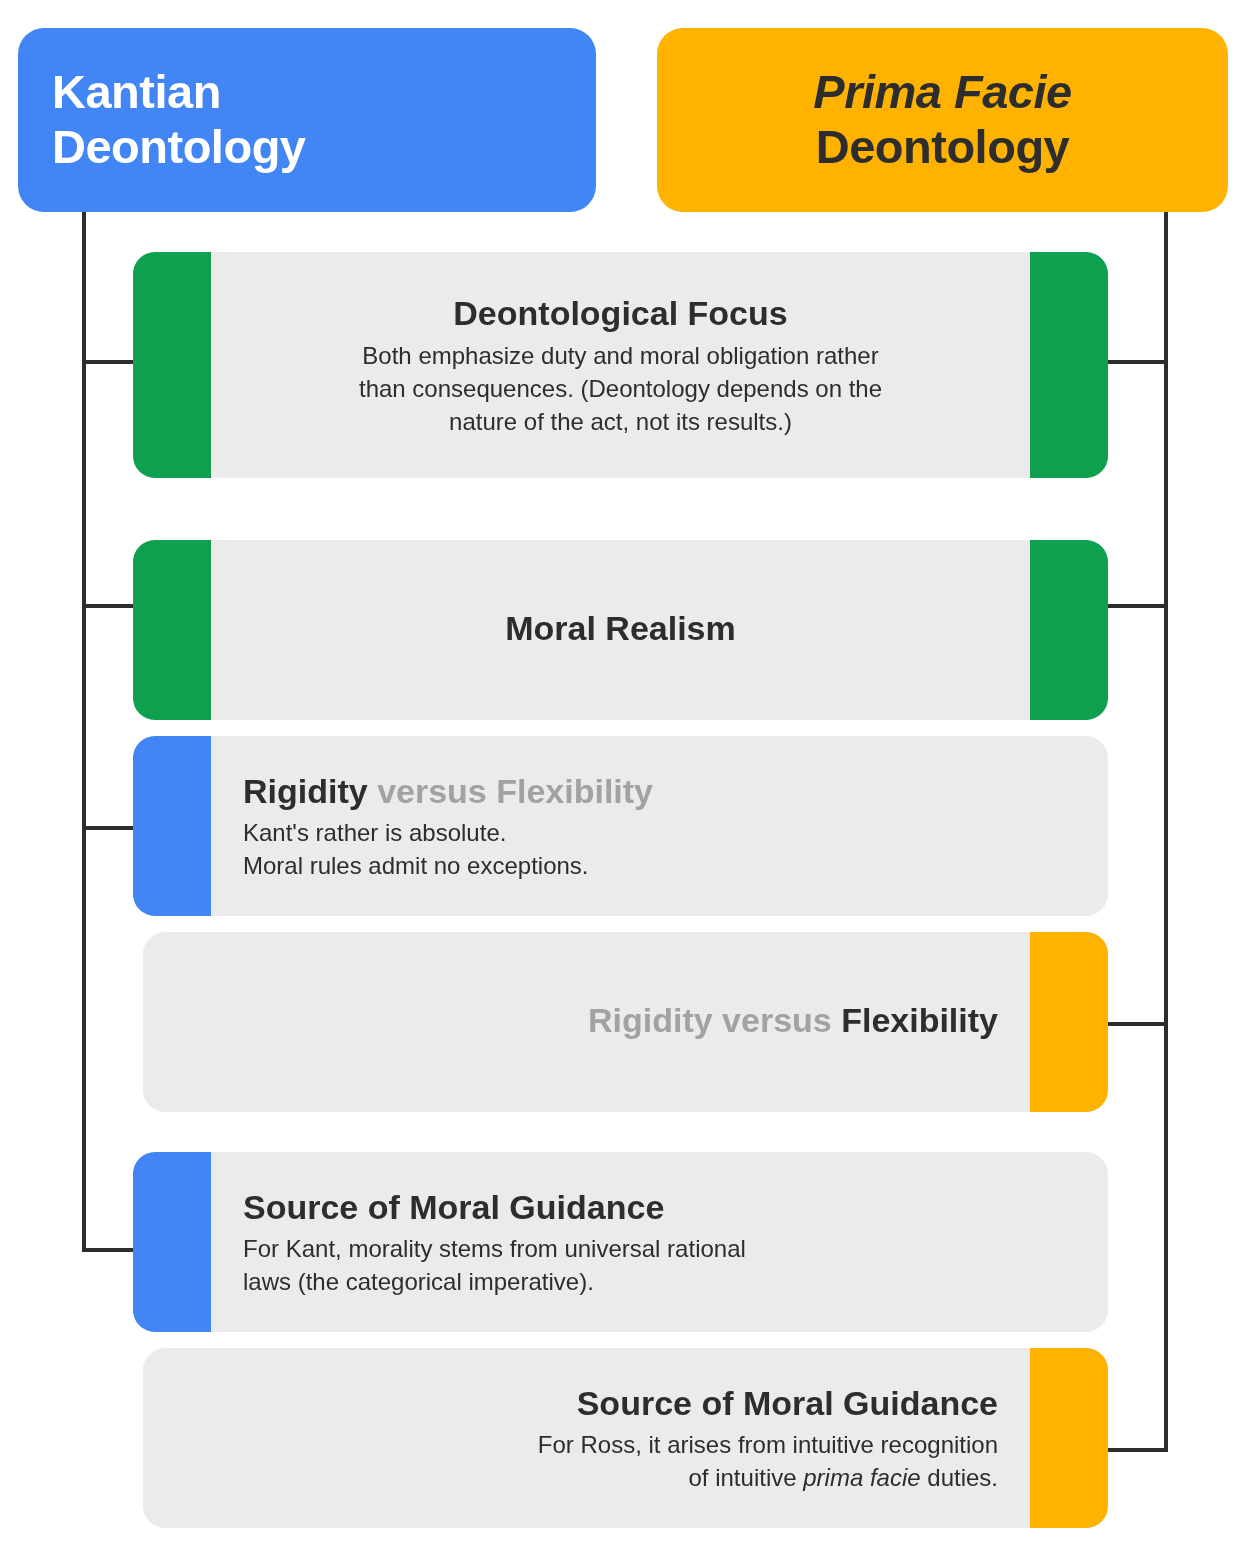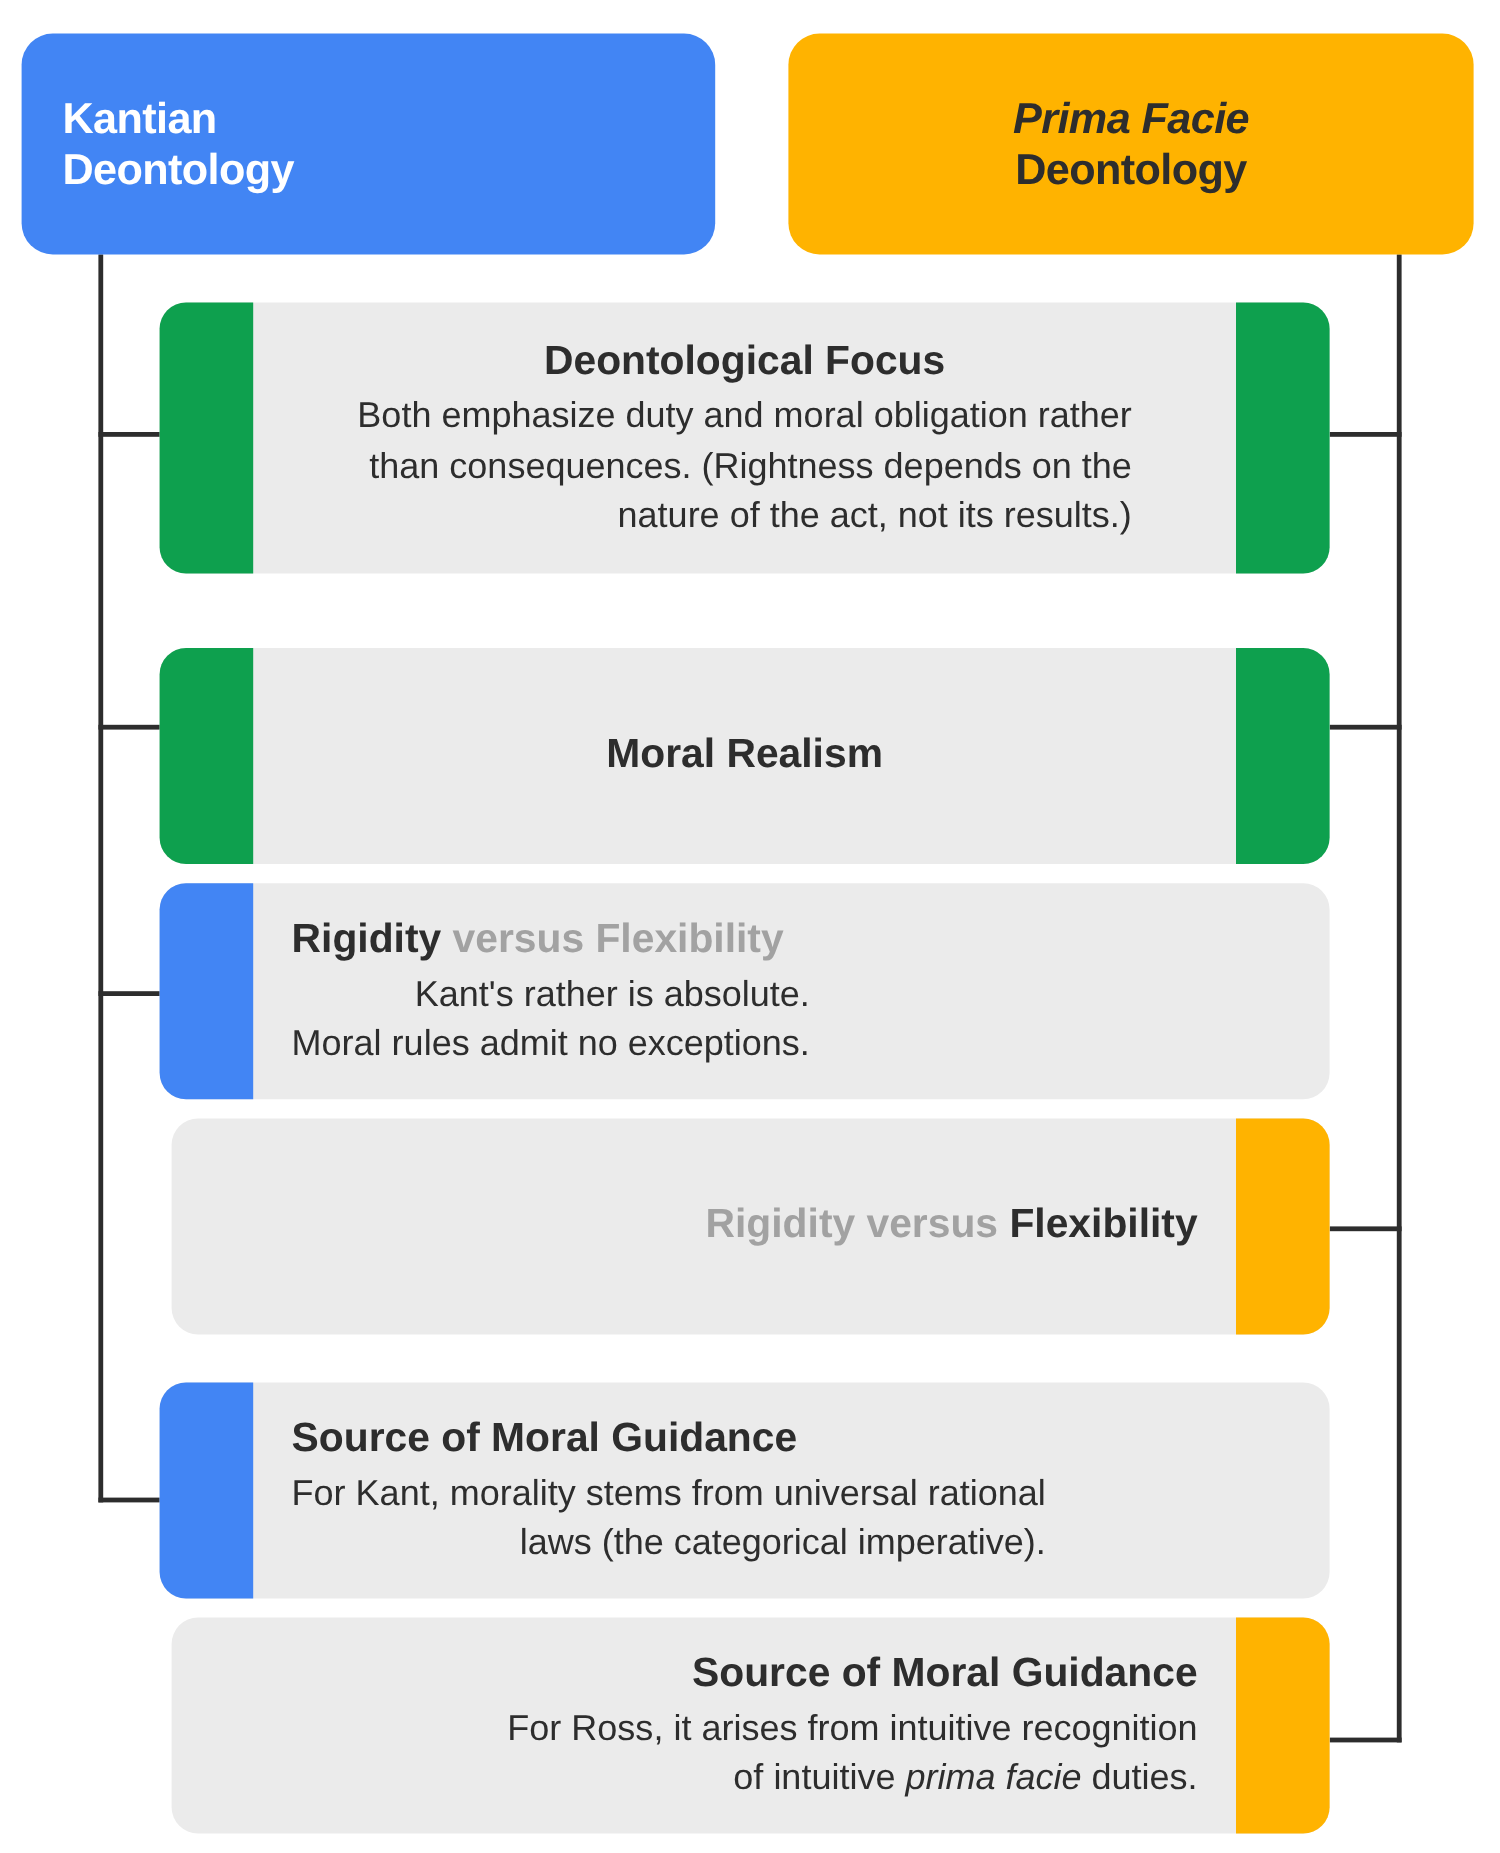--- a/index.html
+++ b/index.html
@@ -33,21 +33,21 @@
 
   
   .header {
     position: absolute;
     border-radius: 26px;
     display: flex;
     align-items: center;
     padding: 0 34px;
   }
   .header-text {
-    font-size: 36px;
+    font-size: 47px;
     font-weight: bold;
     line-height: 1.16;
     letter-spacing: -0.5px;
   }
   #header-left {
     left: 18px;
     top: 28px;
     width: 578px;
     height: 184px;
     background: #4285f4;
@@ -97,24 +97,23 @@
   }
 
   .card-title {
     font-size: 34px;
     font-weight: bold;
     color: #2d2d2d;
     line-height: 1.28;
     margin-bottom: 3px;
   }
   .card-text {
-    font-size: 30px;
+    font-size: 24px;
     color: #2d2d2d;
     line-height: 1.38;
-    text-align: right;
   }
   .card-text .b { font-weight: normal; }
   .card-text .i { font-style: italic; }
   .muted { color: #a2a2a2; }
 
   
   .card-shared {
     left: 133px;
     width: 975px;
     border-radius: 22px;
@@ -168,21 +167,21 @@
       <span>Deontology</span>
     </div>
   </div>
 
   <div class="card card-shared" style="top:252px; height:226px;">
     <div class="tab tab-left tab-green"></div>
     <div class="body">
       <div class="card-title">Deontological Focus</div>
       <div class="card-text">
         <span>Both emphasize duty and moral obligation rather</span><br>
-        <span>than consequences. (Rightness depends on the</span><br>
+        <span>than consequences. (Deontology depends on the</span><br>
         <span>nature of the act, not its results.)</span>
       </div>
     </div>
     <div class="tab tab-right tab-green"></div>
   </div>
 
   <div class="card card-shared" style="top:516px; height:180px;margin-top:24px;">
     <div class="tab tab-left tab-green"></div>
     <div class="body">
       <div class="card-title">Moral Realism</div>

